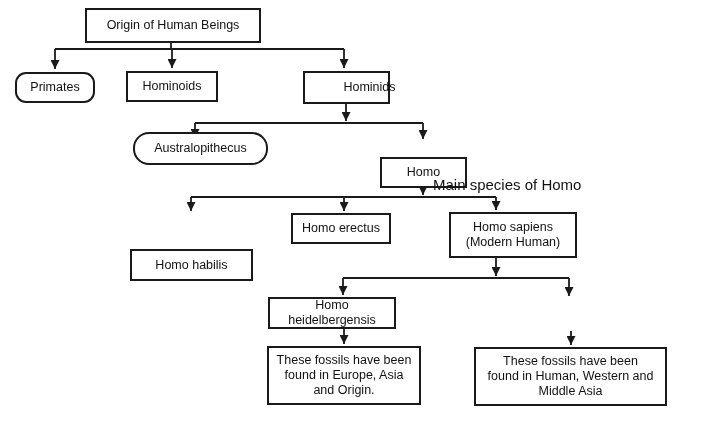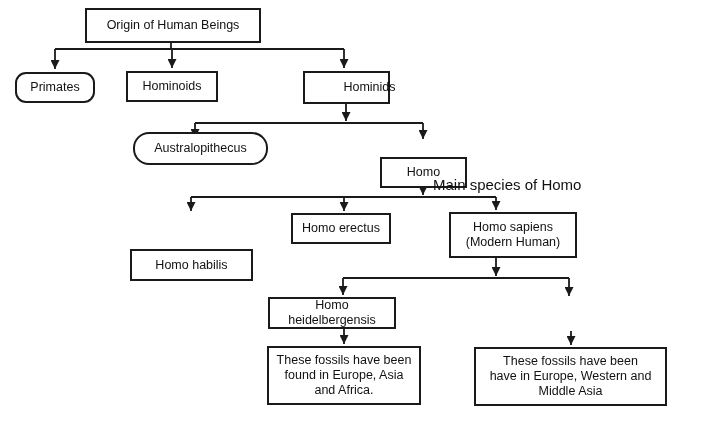--- a/index.html
+++ b/index.html
@@ -138,22 +138,22 @@
   </div>
 
   <div class="node" id="n-heidelbergensis">
     <span>Homo heidelbergensis</span>
   </div>
 
 
   <div class="node" id="n-desc-heidel">
     <span>These fossils have been</span>
     <span>found in Europe, Asia</span>
-    <span>and Africa.</span>
+    <span>and Origin.</span>
   </div>
 
   <div class="node" id="n-desc-neander">
     <span>These fossils have been</span>
-    <span>have in Europe, Western and</span>
+    <span>found in Human, Western and</span>
     <span>Middle Asia</span>
   </div>
 
 </div>
 
 </body></html>

